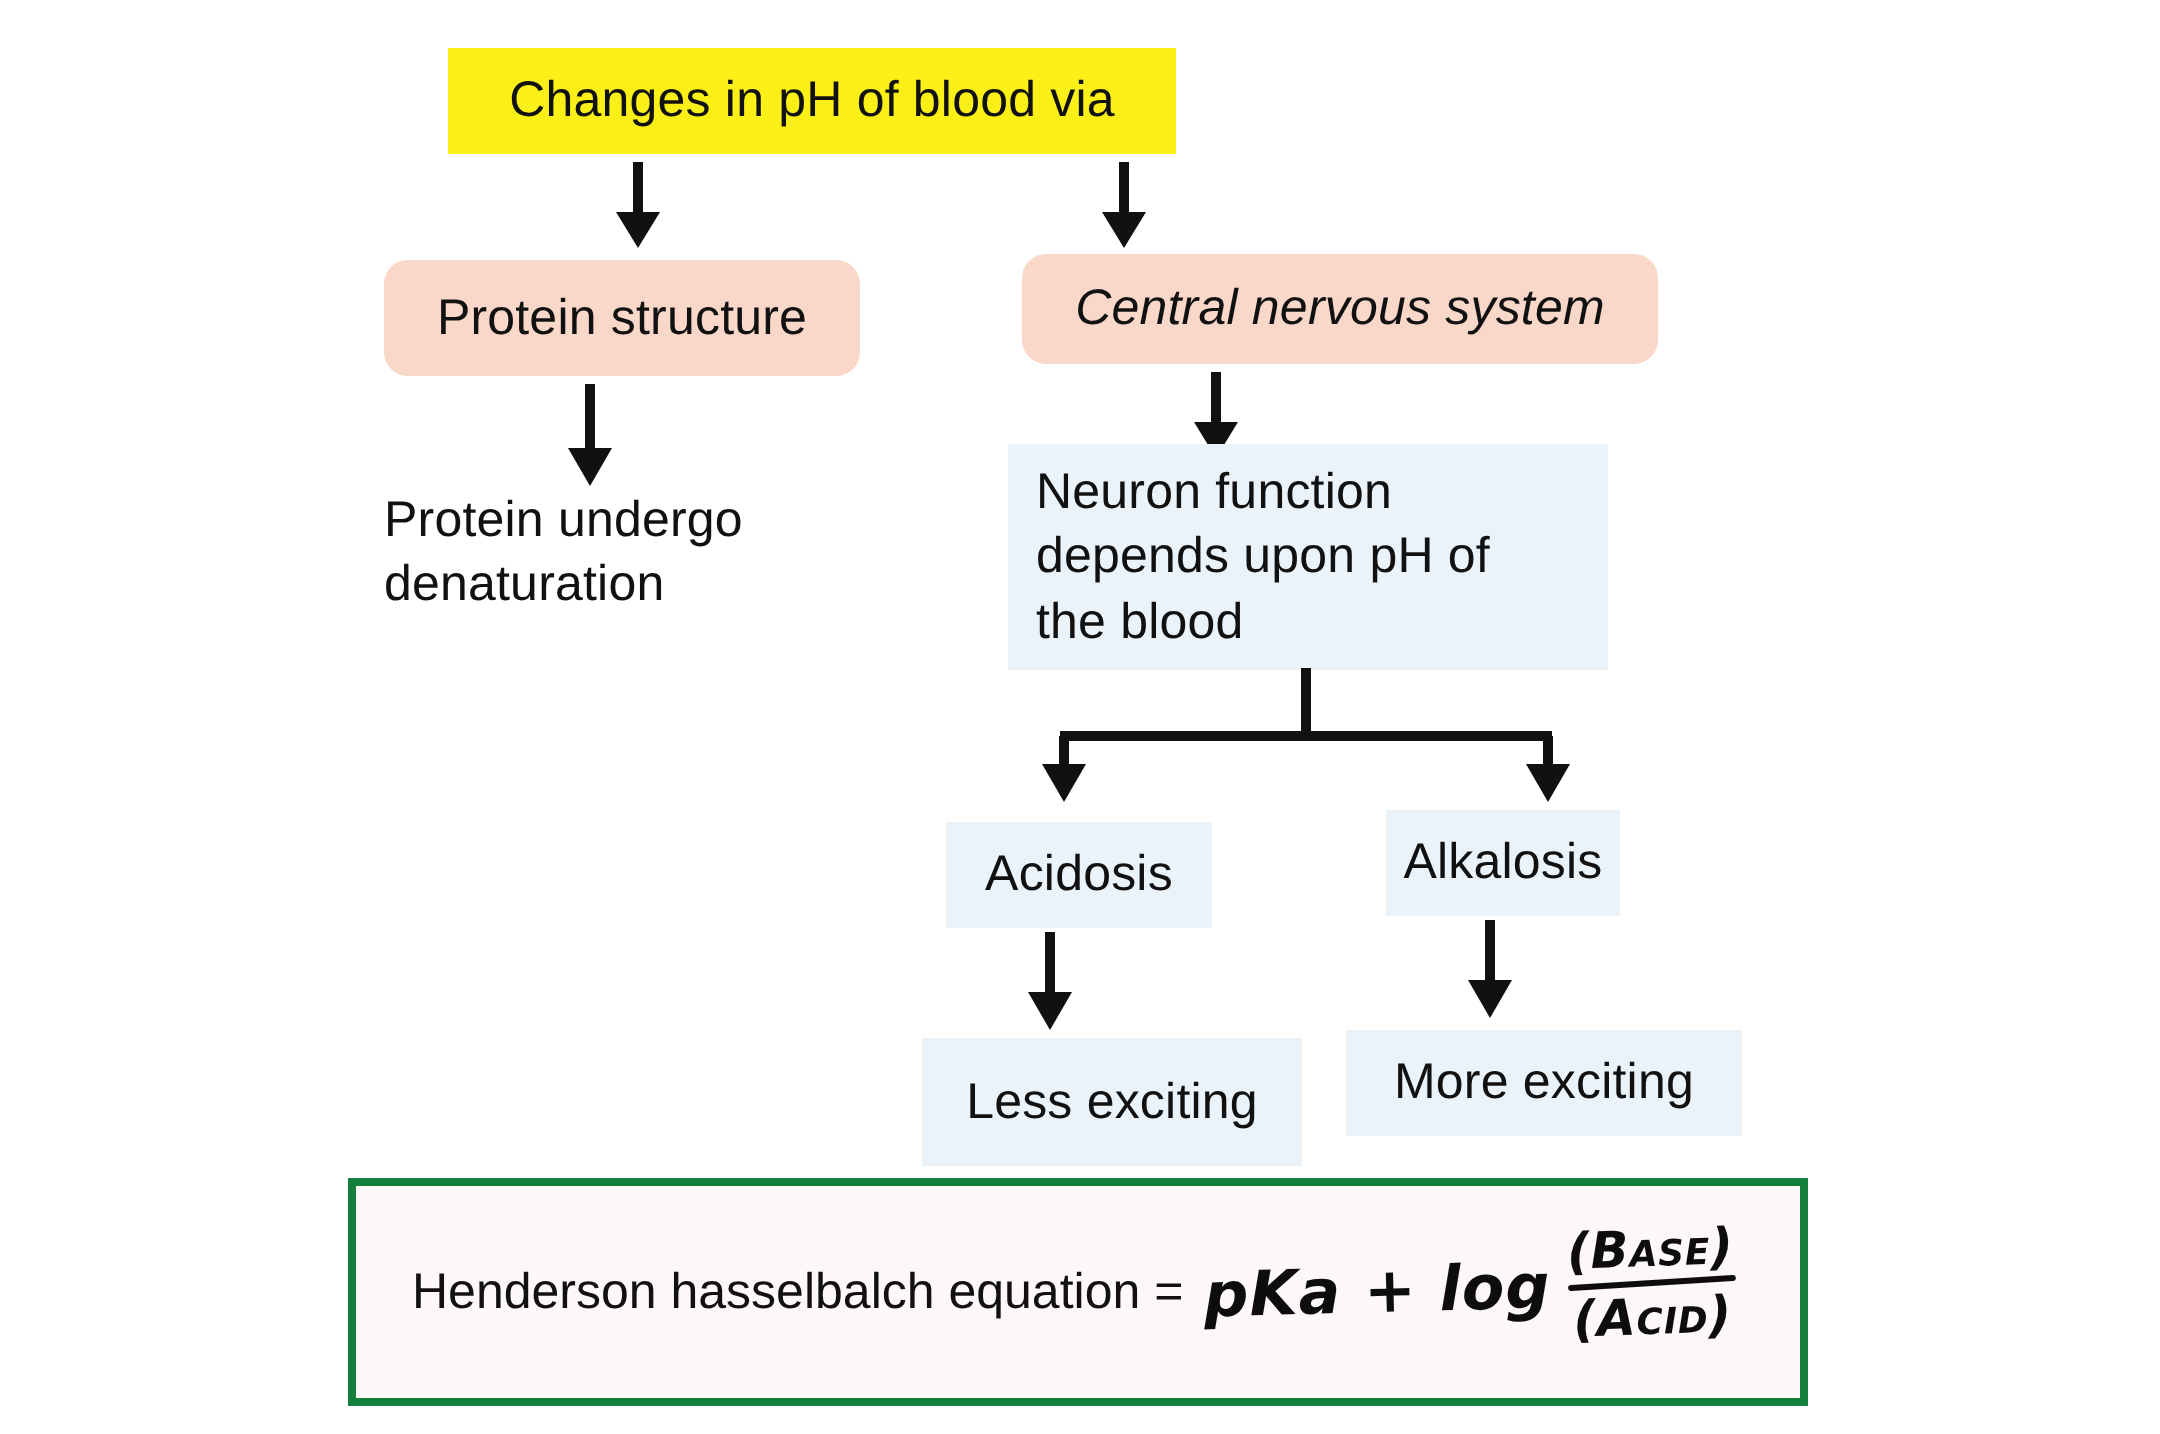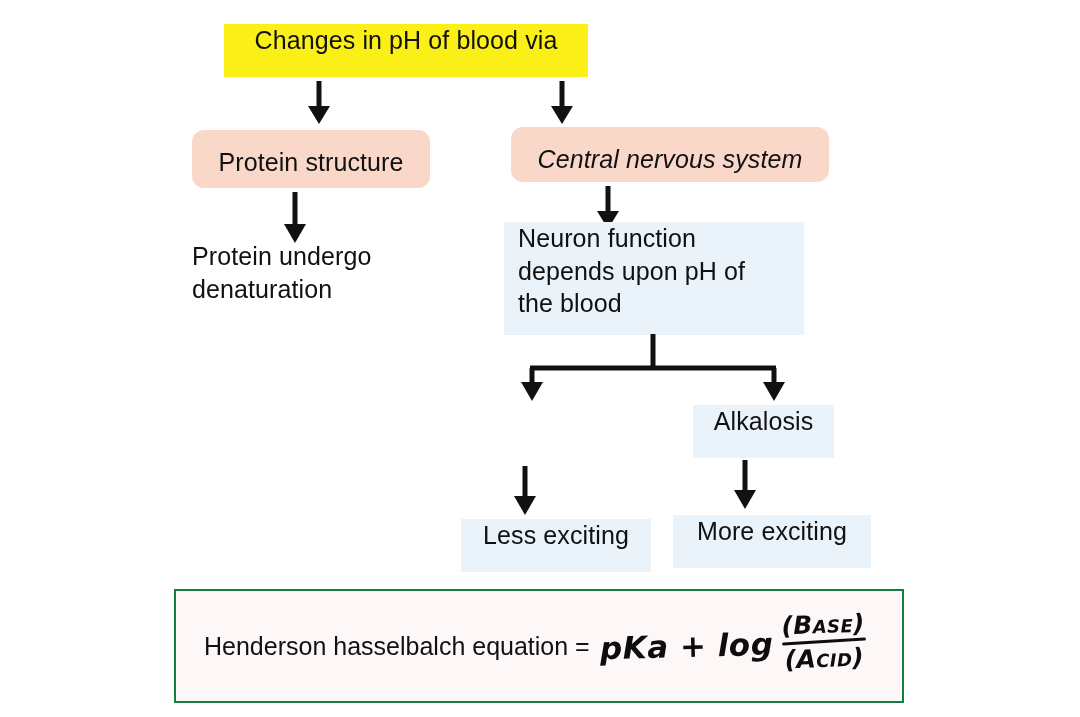--- a/index.html
+++ b/index.html
@@ -17,20 +17,21 @@
     height: 717px;
     background: #ffffff;
     overflow: hidden;
   }
 
   
   .node {
     position: absolute;
     box-sizing: border-box;
     display: flex;
+    align-items: center;
     color: #111111;
     font-size: 25px;
     line-height: 1.30;
     letter-spacing: 0.1px;
     white-space: pre-line;
   }
 
   .node.center { justify-content: center; }
   .node.left   { justify-content: flex-start; }
 
@@ -57,21 +58,21 @@
   .arrow {
     position: absolute;
   }
   .arrow svg { display: block; }
 
   
   .eq-panel {
     position: absolute;
     box-sizing: border-box;
     background: #fdf7f7;
-    border: 2px solid #15803d;
+    border: 4px solid #15803d;
     display: flex;
     align-items: center;
   }
   .eq-inner {
     display: flex;
     align-items: center;
     padding-left: 28px;
   }
   .eq-lead {
     font-size: 25px;
@@ -181,40 +182,43 @@
       <line x1="22" y1="34" x2="268" y2="34" stroke="#111111" stroke-width="5"></line>
 
       <line x1="24" y1="34" x2="24" y2="50" stroke="#111111" stroke-width="5"></line>
       <polygon points="24,67 13,48 35,48" fill="#111111"></polygon>
 
       <line x1="266" y1="34" x2="266" y2="50" stroke="#111111" stroke-width="5"></line>
       <polygon points="266,67 255,48 277,48" fill="#111111"></polygon>
     </svg>
   </div>
 
-
-  <div class="node center skin-bluebox" style="left:693px; top:405px; width:141px; height:53px;">
+  <div class="node center skin-bluebox" style="left:473px; top:411px; width:133px; height:53px;">
+    <span>Acidosis</span>
+  </div>
+
+  <div class="node center skin-bluebox" style="left:693px; top:405px; width:117px; height:53px;">
     <span>Alkalosis</span>
   </div>
 
   <div class="arrow" style="left:511px; top:466px;">
     <svg width="28" height="50" viewBox="0 0 28 50">
       <line x1="14" y1="0" x2="14" y2="32" stroke="#111111" stroke-width="5"></line>
       <polygon points="14,49 3,30 25,30" fill="#111111"></polygon>
     </svg>
   </div>
 
   <div class="arrow" style="left:731px; top:460px;">
     <svg width="28" height="50" viewBox="0 0 28 50">
       <line x1="14" y1="0" x2="14" y2="32" stroke="#111111" stroke-width="5"></line>
       <polygon points="14,49 3,30 25,30" fill="#111111"></polygon>
     </svg>
   </div>
 
-  <div class="node center skin-bluebox" style="left:461px; top:519px; width:190px; height:53px;">
+  <div class="node center skin-bluebox" style="left:461px; top:519px; width:190px; height:64px;">
     <span>Less exciting</span>
   </div>
 
   <div class="node center skin-bluebox" style="left:673px; top:515px; width:198px; height:53px;">
     <span>More exciting</span>
   </div>
 
   <div class="eq-panel" style="left:174px; top:589px; width:730px; height:114px;">
     <div class="eq-inner">
       <span class="eq-lead">Henderson hasselbalch equation =</span>

